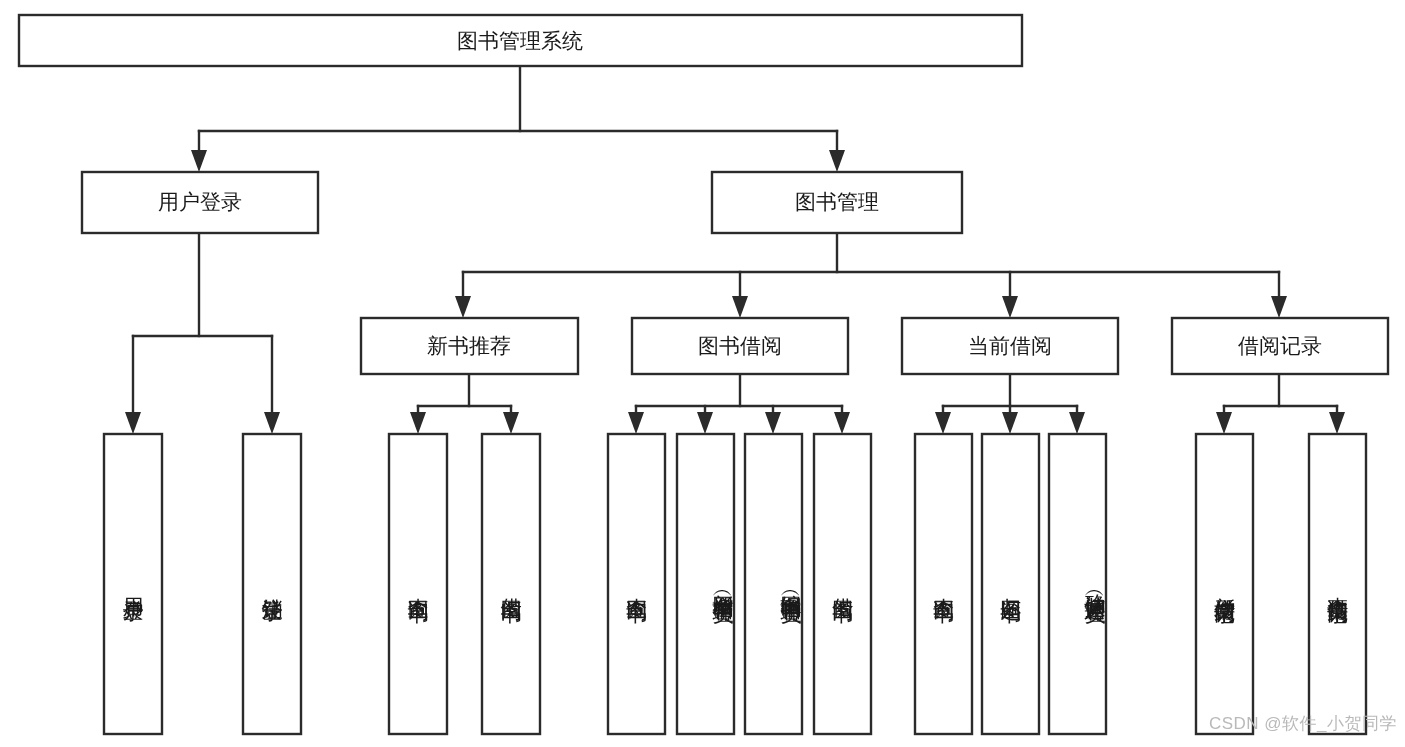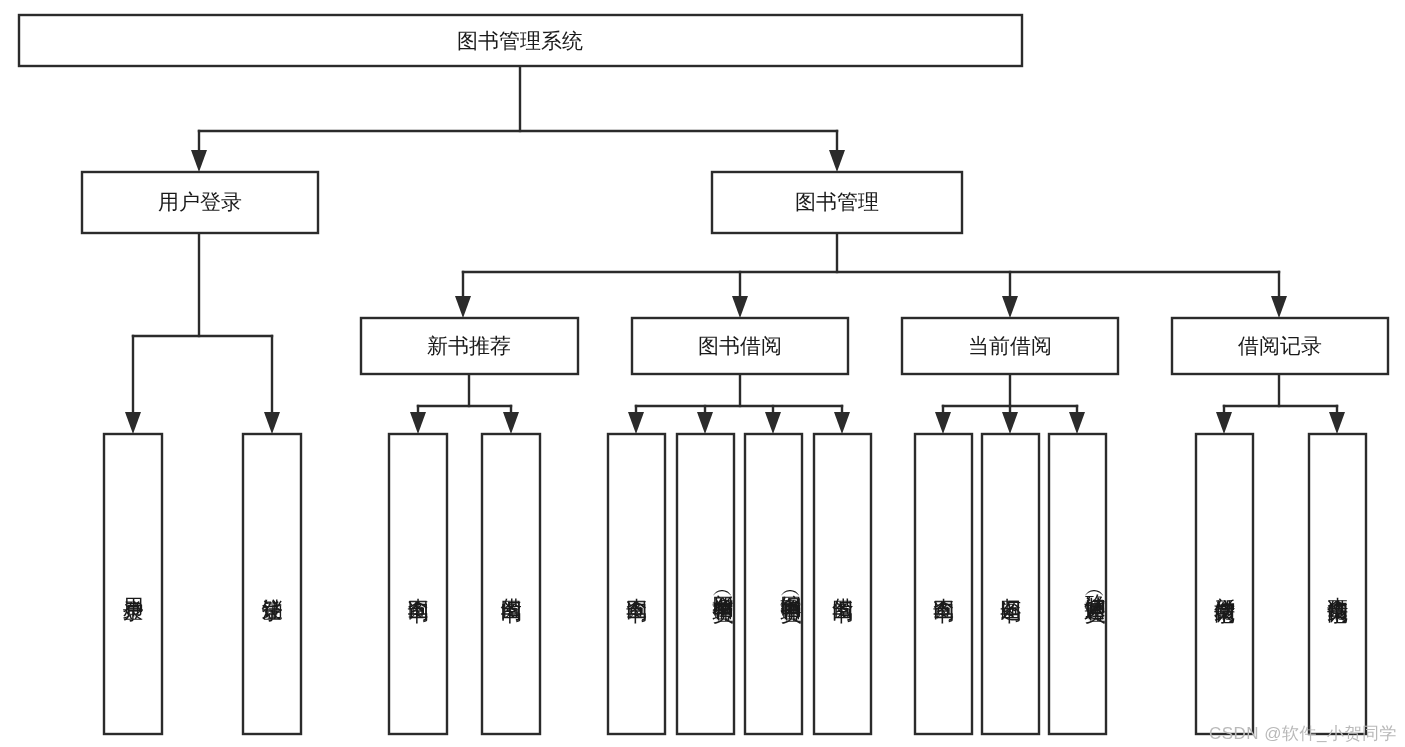--- a/index.html
+++ b/index.html
@@ -66,21 +66,21 @@
     font-size: 21px;
     line-height: 1.08;
     letter-spacing: 1.5px;
     color: #1a1a1a;
     white-space: nowrap;
     pointer-events: none;
   }
   .watermark {
     position: absolute;
     right: 8px;
-    bottom: 2px;
+    bottom: 12px;
     font-family: "Liberation Sans", "DejaVu Sans", sans-serif;
     font-size: 17px;
     color: #b9b9b9;
     letter-spacing: 0.5px;
     white-space: nowrap;
   }
 </style>
 </head>
 <body>
 

